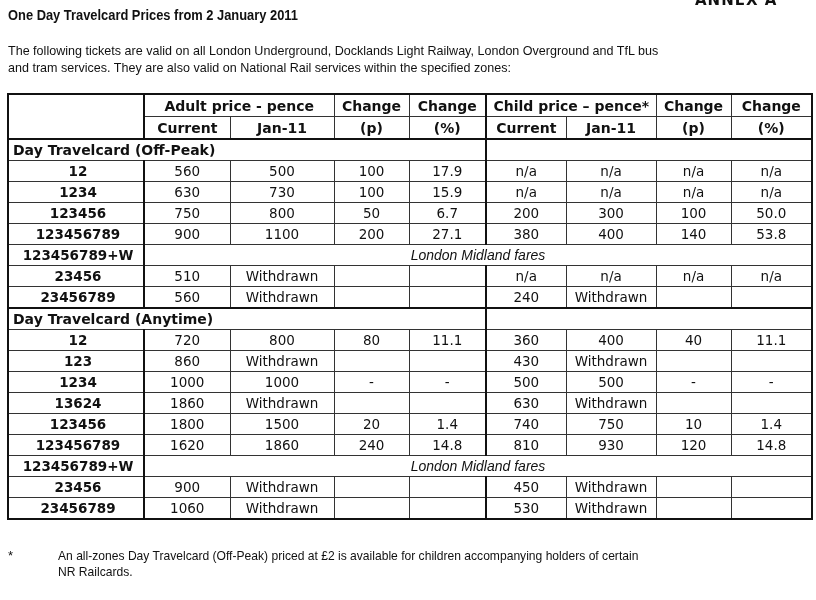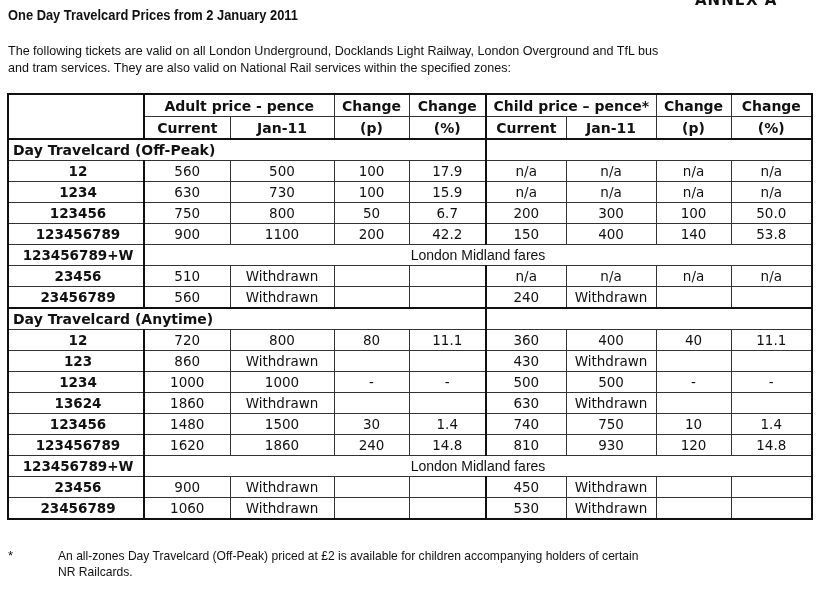--- a/index.html
+++ b/index.html
@@ -7,21 +7,21 @@
   .annex { position:absolute; top:-9px; left:695px; font-weight:bold; font-size:15px; letter-spacing:1px; }
   .title { position:absolute; top:7px; left:8px; font-size:14px; font-weight:bold; font-family:"Liberation Sans", sans-serif; transform:scaleX(0.92); transform-origin:left; }
   .intro { position:absolute; top:42px; left:8px; width:720px; font-size:13.5px; line-height:17px; font-family:"Liberation Sans", sans-serif; transform:scaleX(0.93); transform-origin:left; }
   table.fares { position:absolute; top:93px; left:7px; border-collapse:collapse; width:804px; table-layout:fixed; border:2px solid #111; }
   table.fares td, table.fares th { border:1px solid #333; padding:0; height:20px; font-size:13.5px; text-align:center; white-space:nowrap; overflow:hidden; }
   table.fares th { font-weight:bold; font-size:14px; height:21px; }
   .lbl { text-align:right; font-weight:bold; padding-left:4px !important; border-right:2px solid #111 !important;margin-left:8px; }
   .sec { text-align:left !important; font-weight:bold; font-size:14px !important; padding-left:4px !important; border-top:2px solid #111 !important; }
   .sec-empty { border-top:2px solid #111 !important; border-left:2px solid #111 !important; }
   .child-start { border-left:2px solid #111 !important; }
-  .lm { font-family:"Liberation Sans", sans-serif; font-size:14px !important;margin-left:44px; }
+  .lm { font-family:"Liberation Sans", sans-serif; font-style:italic; font-size:14px !important;margin-left:44px; }
   .footnote { position:absolute; top:548px; left:8px; font-size:13px; font-family:"Liberation Sans", sans-serif; }
   .footnote .star { position:absolute; left:0; top:0; }
   .footnote .text { position:absolute; left:50px; top:0; width:640px; line-height:16px; transform:scaleX(0.93); transform-origin:left; }
 </style>
 </head>
 <body>
 
 <div class="annex">ANNEX A</div>
 <div class="title">One Day Travelcard Prices from 2 January 2011</div>
 <div class="intro">The following tickets are valid on all London Underground, Docklands Light Railway, London Overground and TfL bus and tram services. They are also valid on National Rail services within the specified zones:</div>
@@ -95,22 +95,22 @@
         <td class="child-start">200</td>
         <td>300</td>
         <td>100</td>
         <td>50.0</td>
       </tr>
       <tr>
         <td class="lbl">123456789</td>
         <td>900</td>
         <td>1100</td>
         <td>200</td>
-        <td>42.2</td>
-        <td class="child-start">150</td>
+        <td>27.1</td>
+        <td class="child-start">380</td>
         <td>400</td>
         <td>140</td>
         <td>53.8</td>
       </tr>
       <tr>
         <td class="lbl">123456789+W</td>
         <td colspan="8" class="lm">London Midland fares</td>
       </tr>
       <tr>
         <td class="lbl">23456</td>
@@ -177,23 +177,23 @@
         <td>Withdrawn</td>
         <td></td>
         <td></td>
         <td class="child-start">630</td>
         <td>Withdrawn</td>
         <td></td>
         <td></td>
       </tr>
       <tr>
         <td class="lbl">123456</td>
-        <td>1480</td>
+        <td>1800</td>
         <td>1500</td>
-        <td>30</td>
+        <td>20</td>
         <td>1.4</td>
         <td class="child-start">740</td>
         <td>750</td>
         <td>10</td>
         <td>1.4</td>
       </tr>
       <tr>
         <td class="lbl">123456789</td>
         <td>1620</td>
         <td>1860</td>

